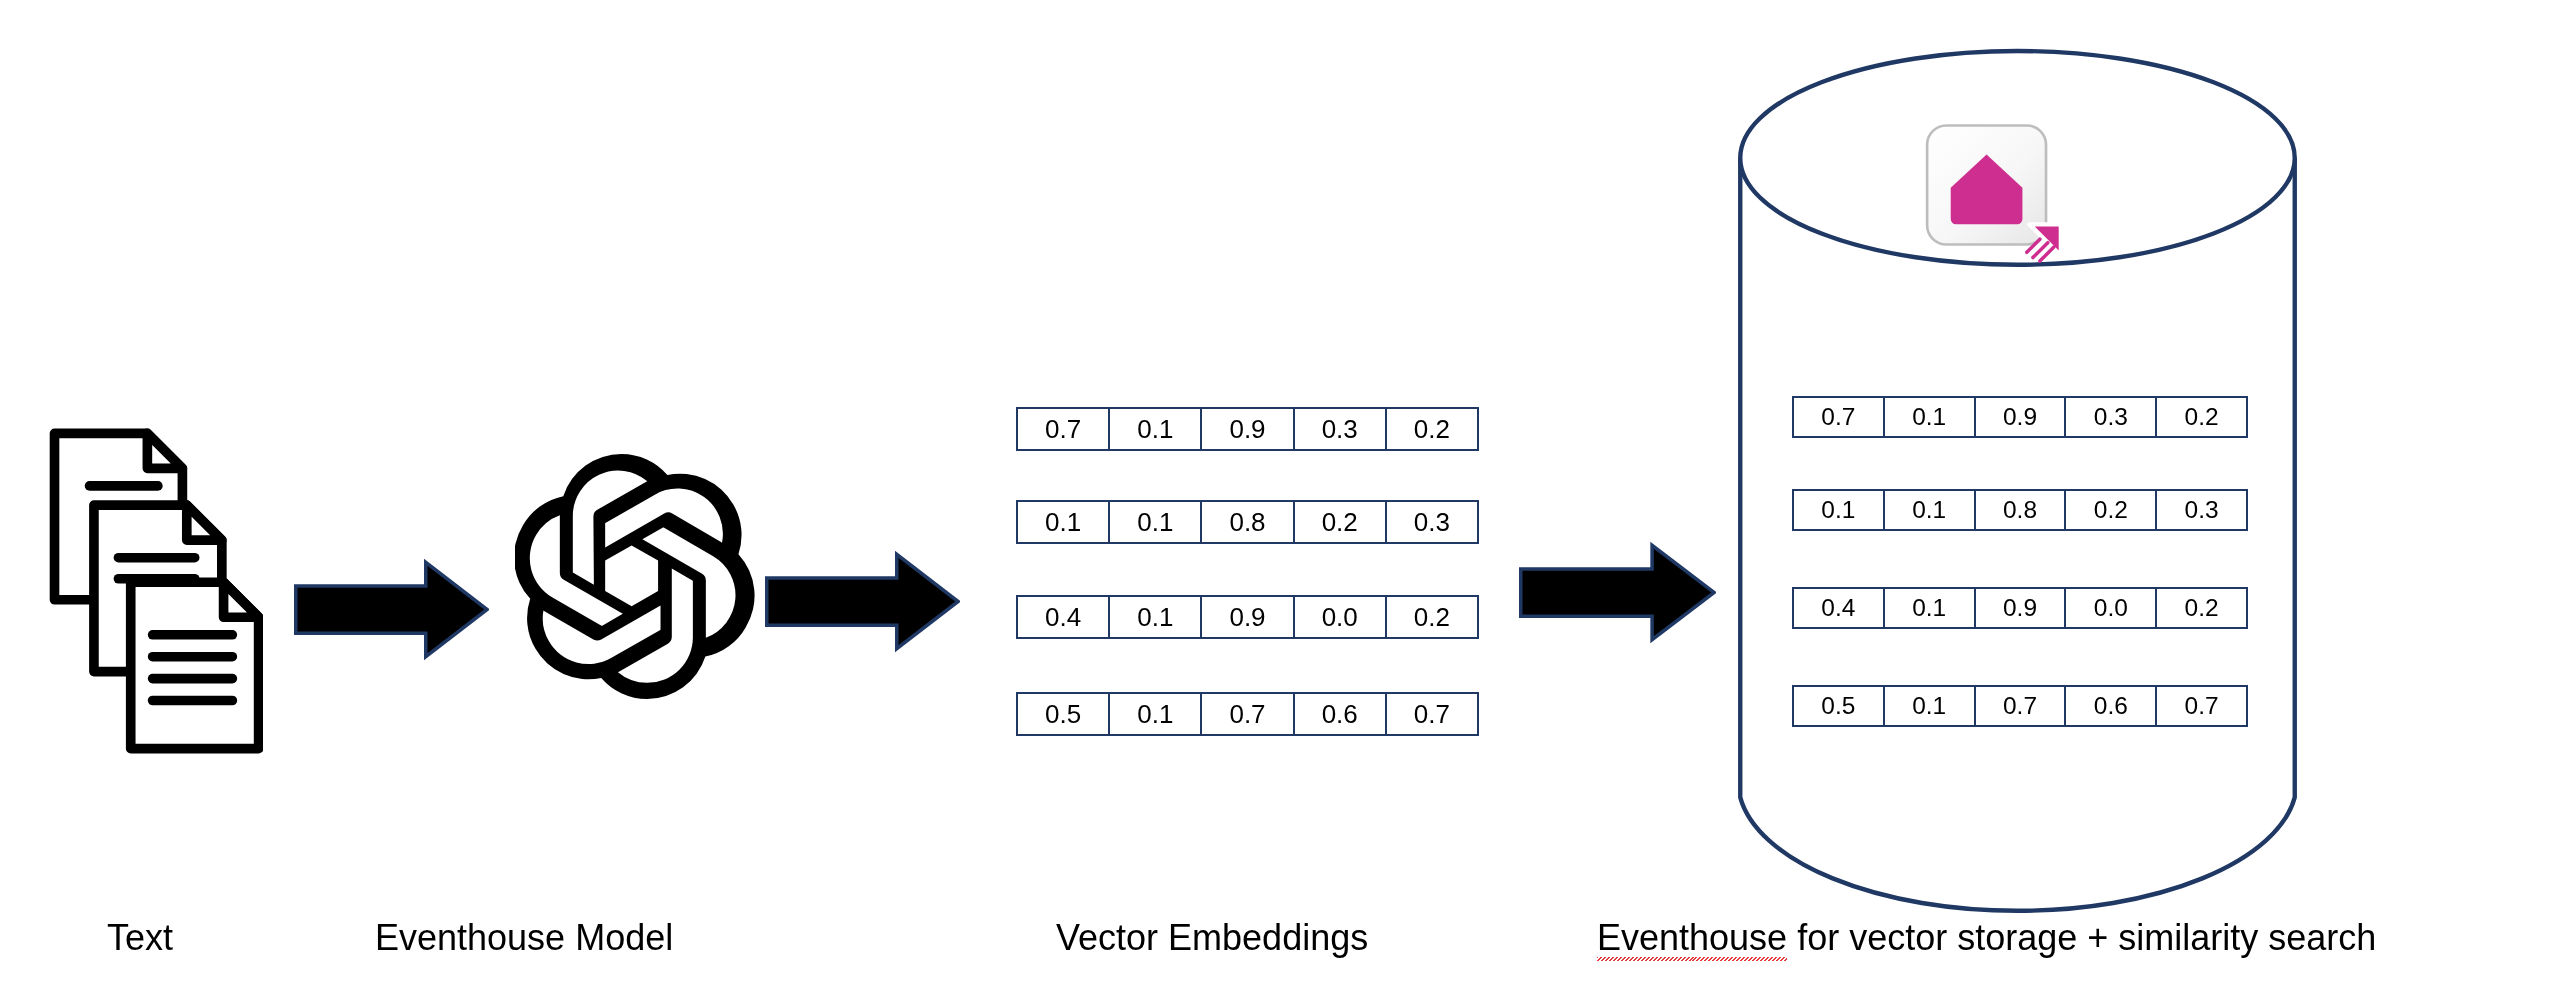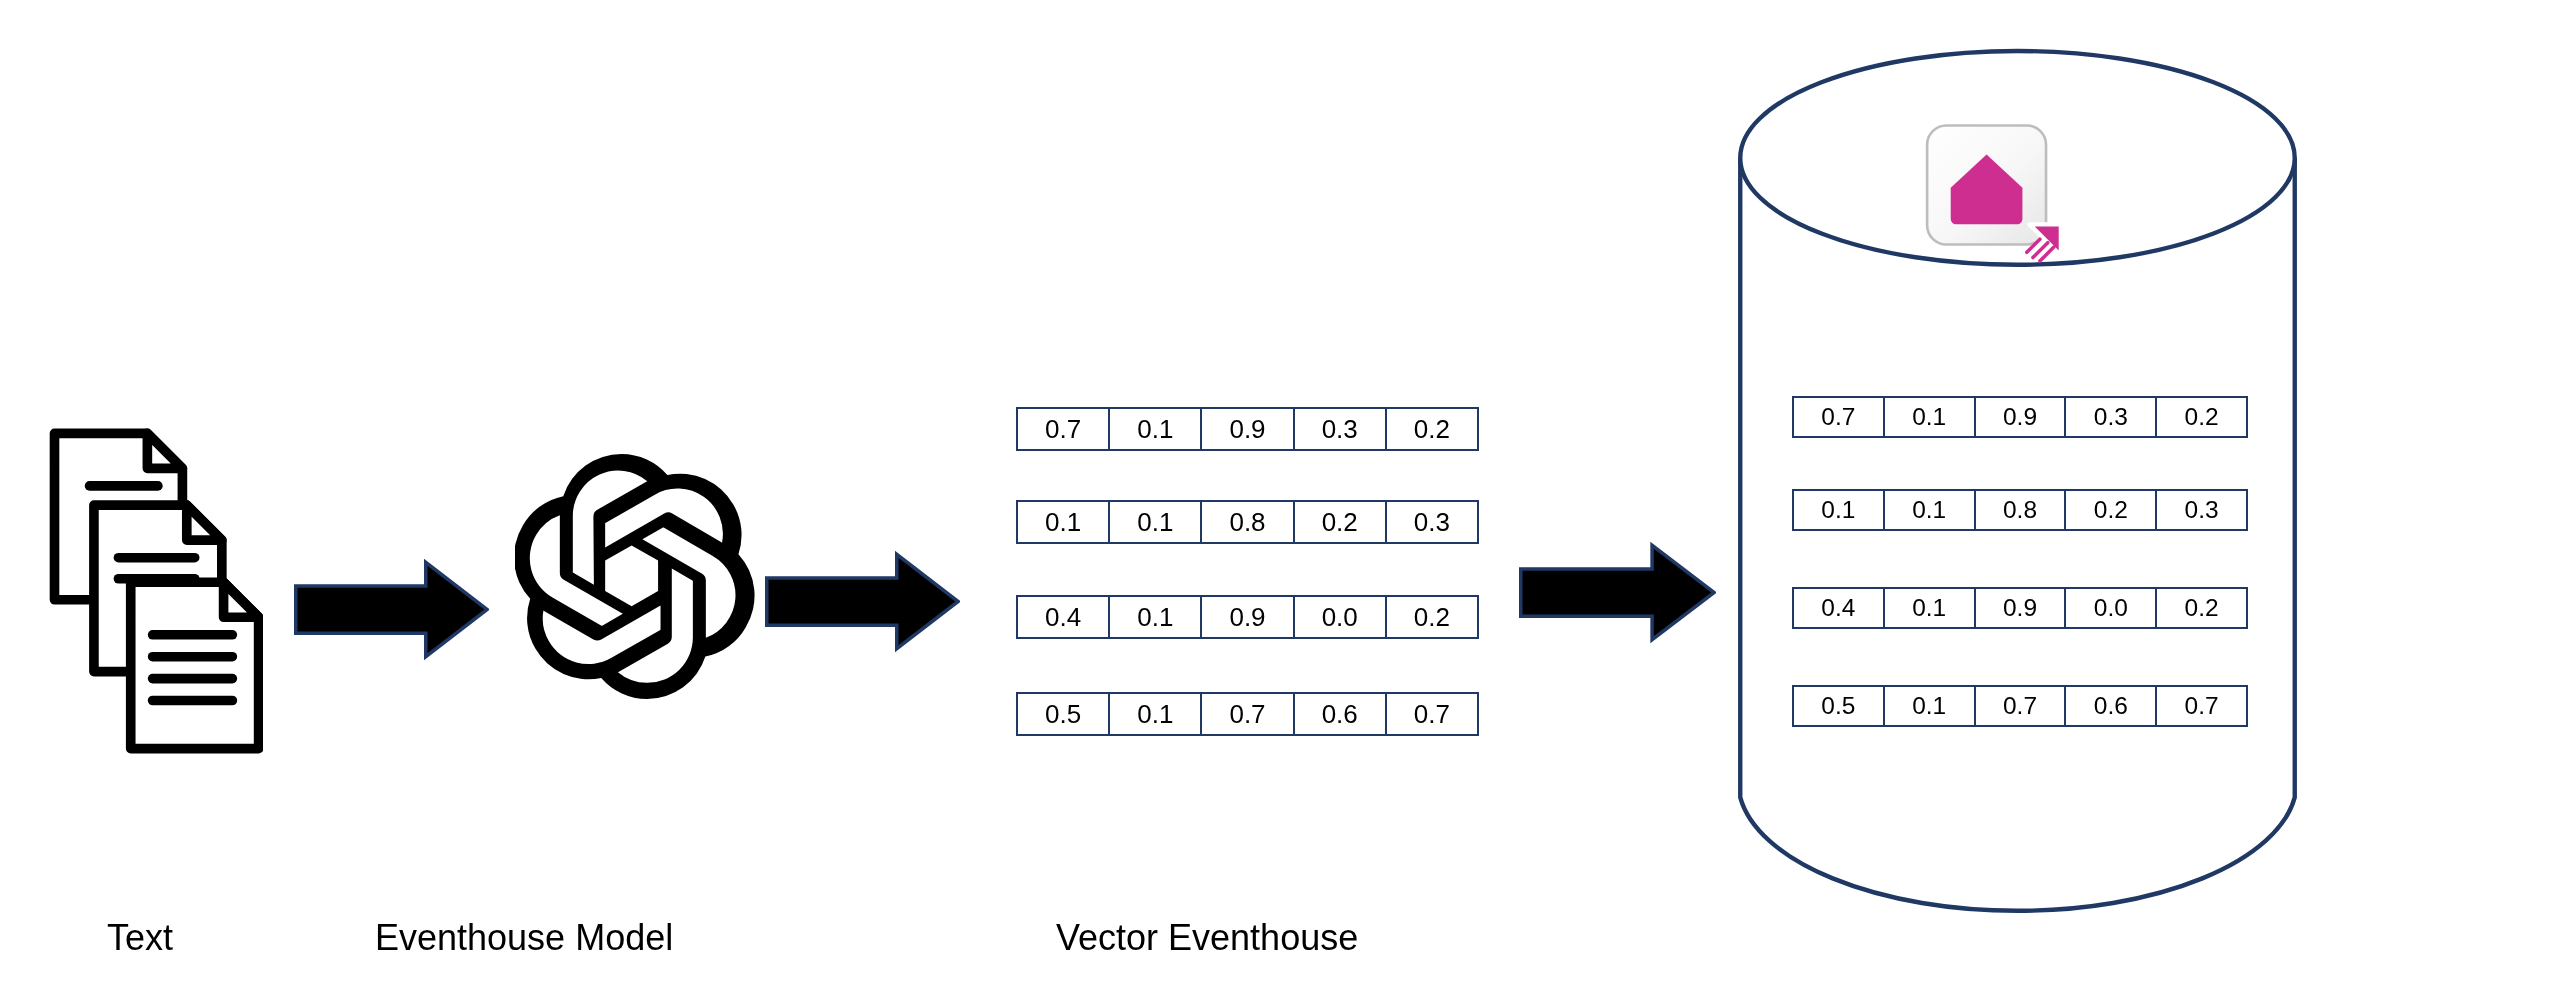--- a/index.html
+++ b/index.html
@@ -264,17 +264,20 @@
       <div class="vec-cell">0.7</div>
       <div class="vec-cell">0.6</div>
       <div class="vec-cell">0.7</div>
     </div>
   </div>
 
   <div class="caption cap-text">Text</div>
 
   <div class="caption cap-model">Eventhouse Model</div>
 
-  <div class="caption cap-emb">Vector Eventhouse</div>
-
+  <div class="caption cap-emb">Vector Embeddings</div>
+
+  <div class="caption cap-store">
+    <span class="misspelled">Eventhouse</span><span> for vector storage + similarity search</span>
+  </div>
 
 </div>
 
 
 </body></html>

